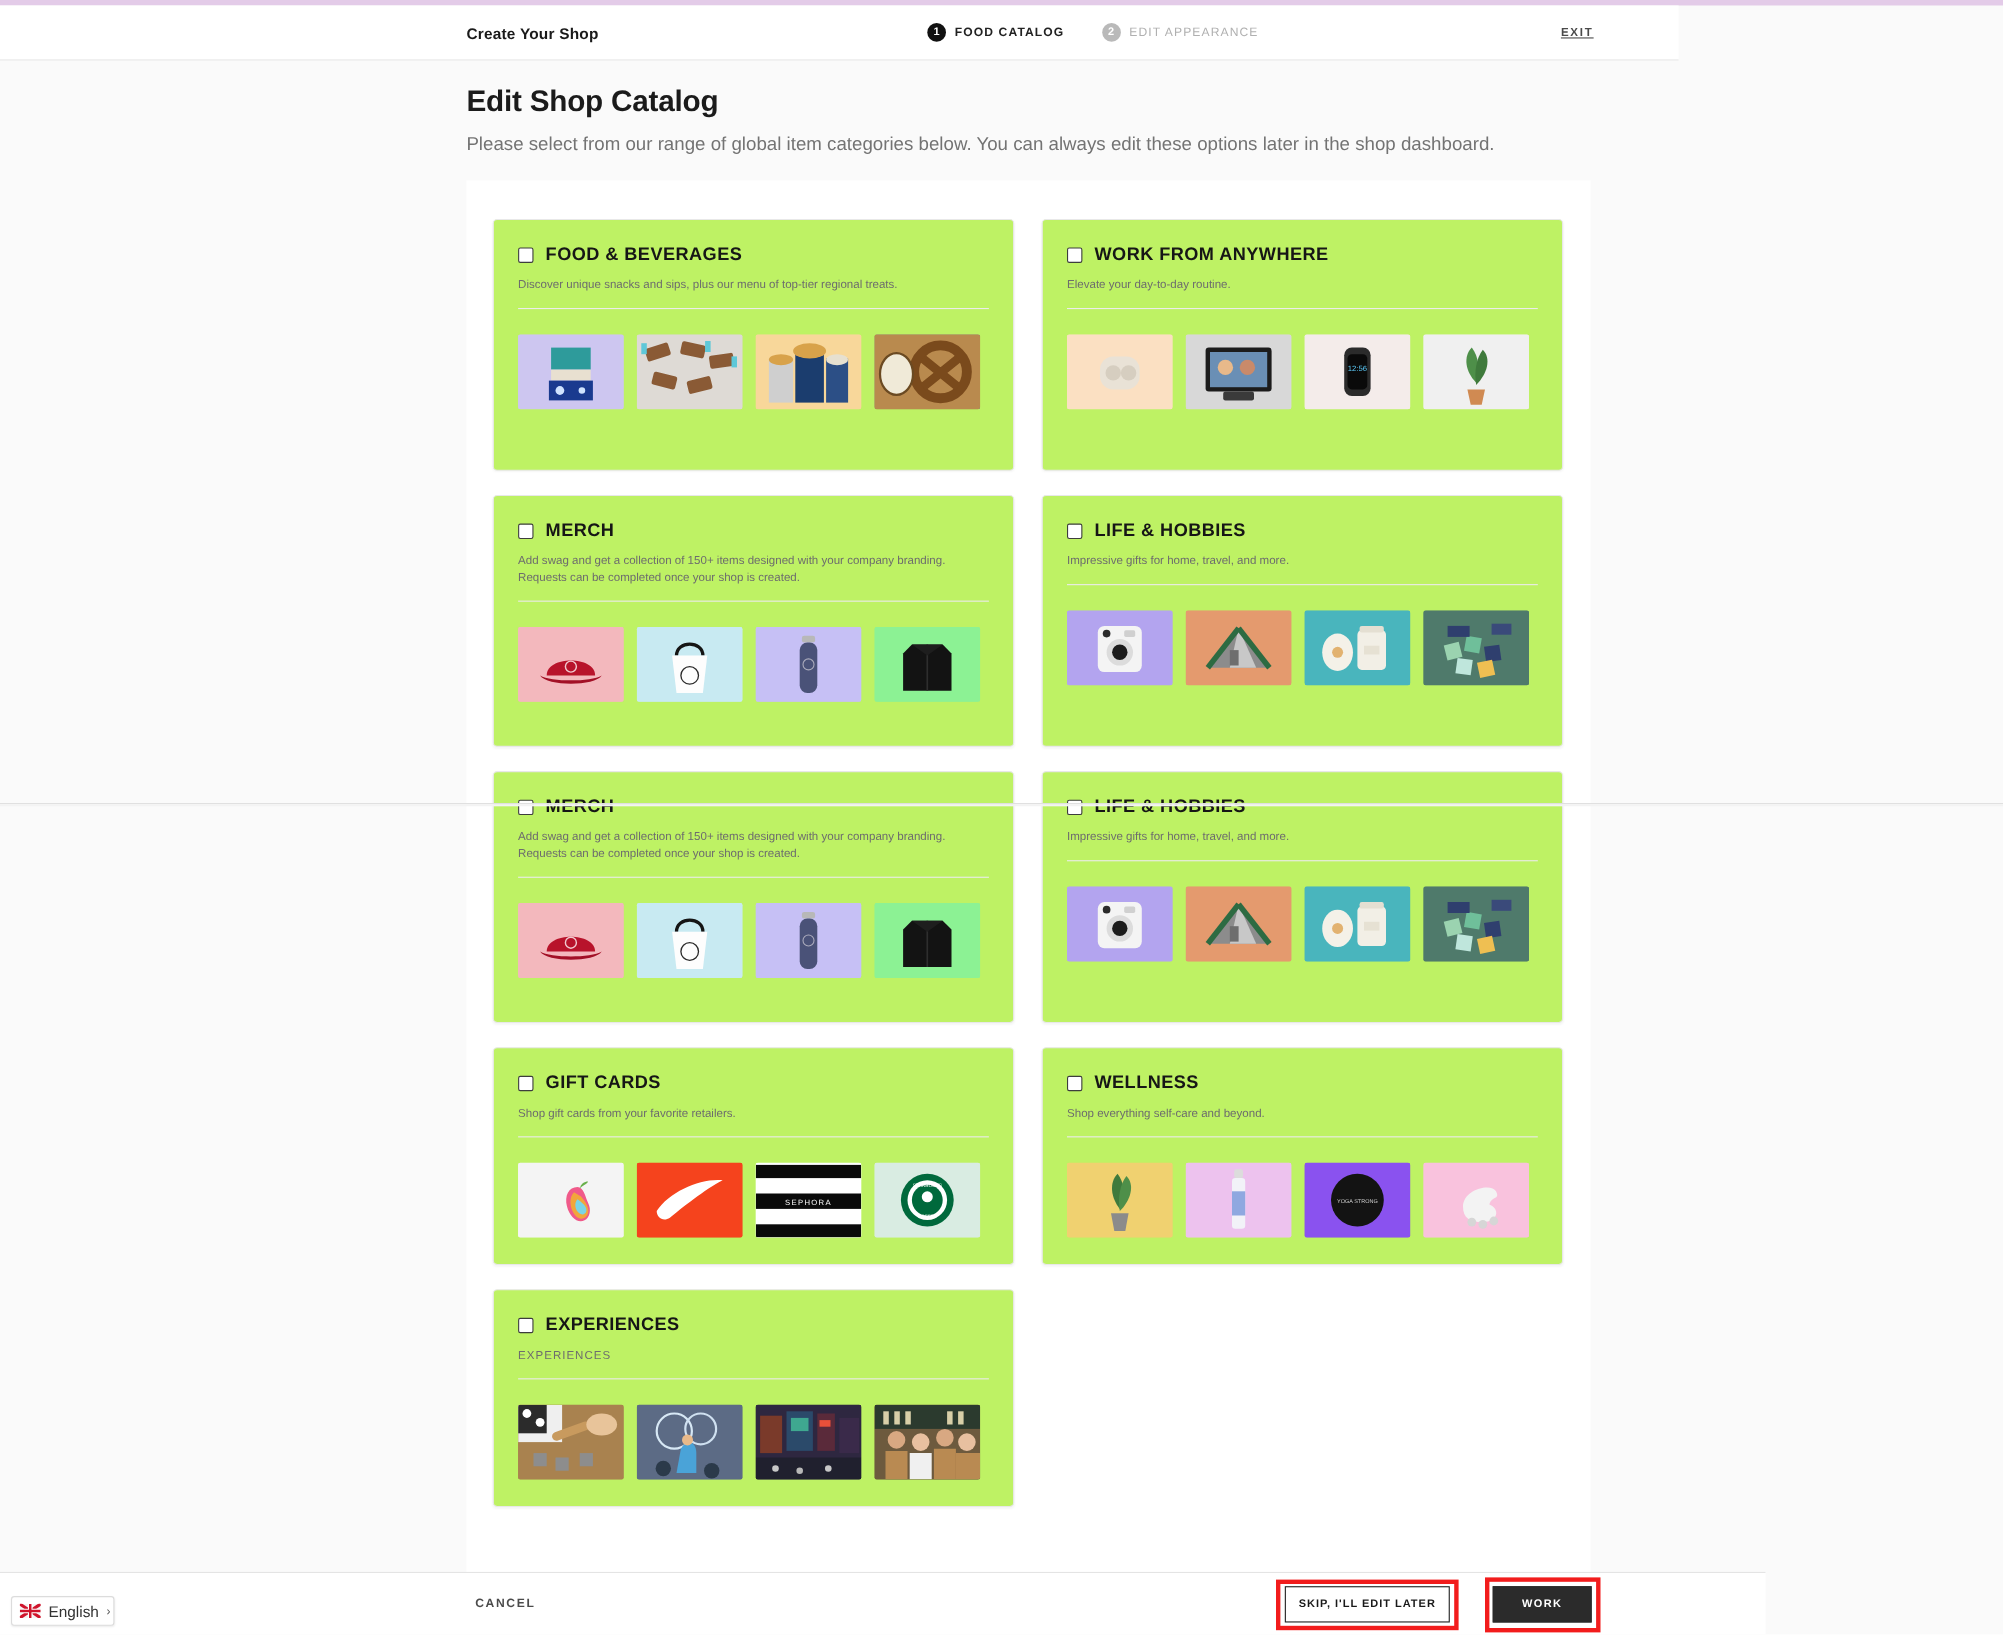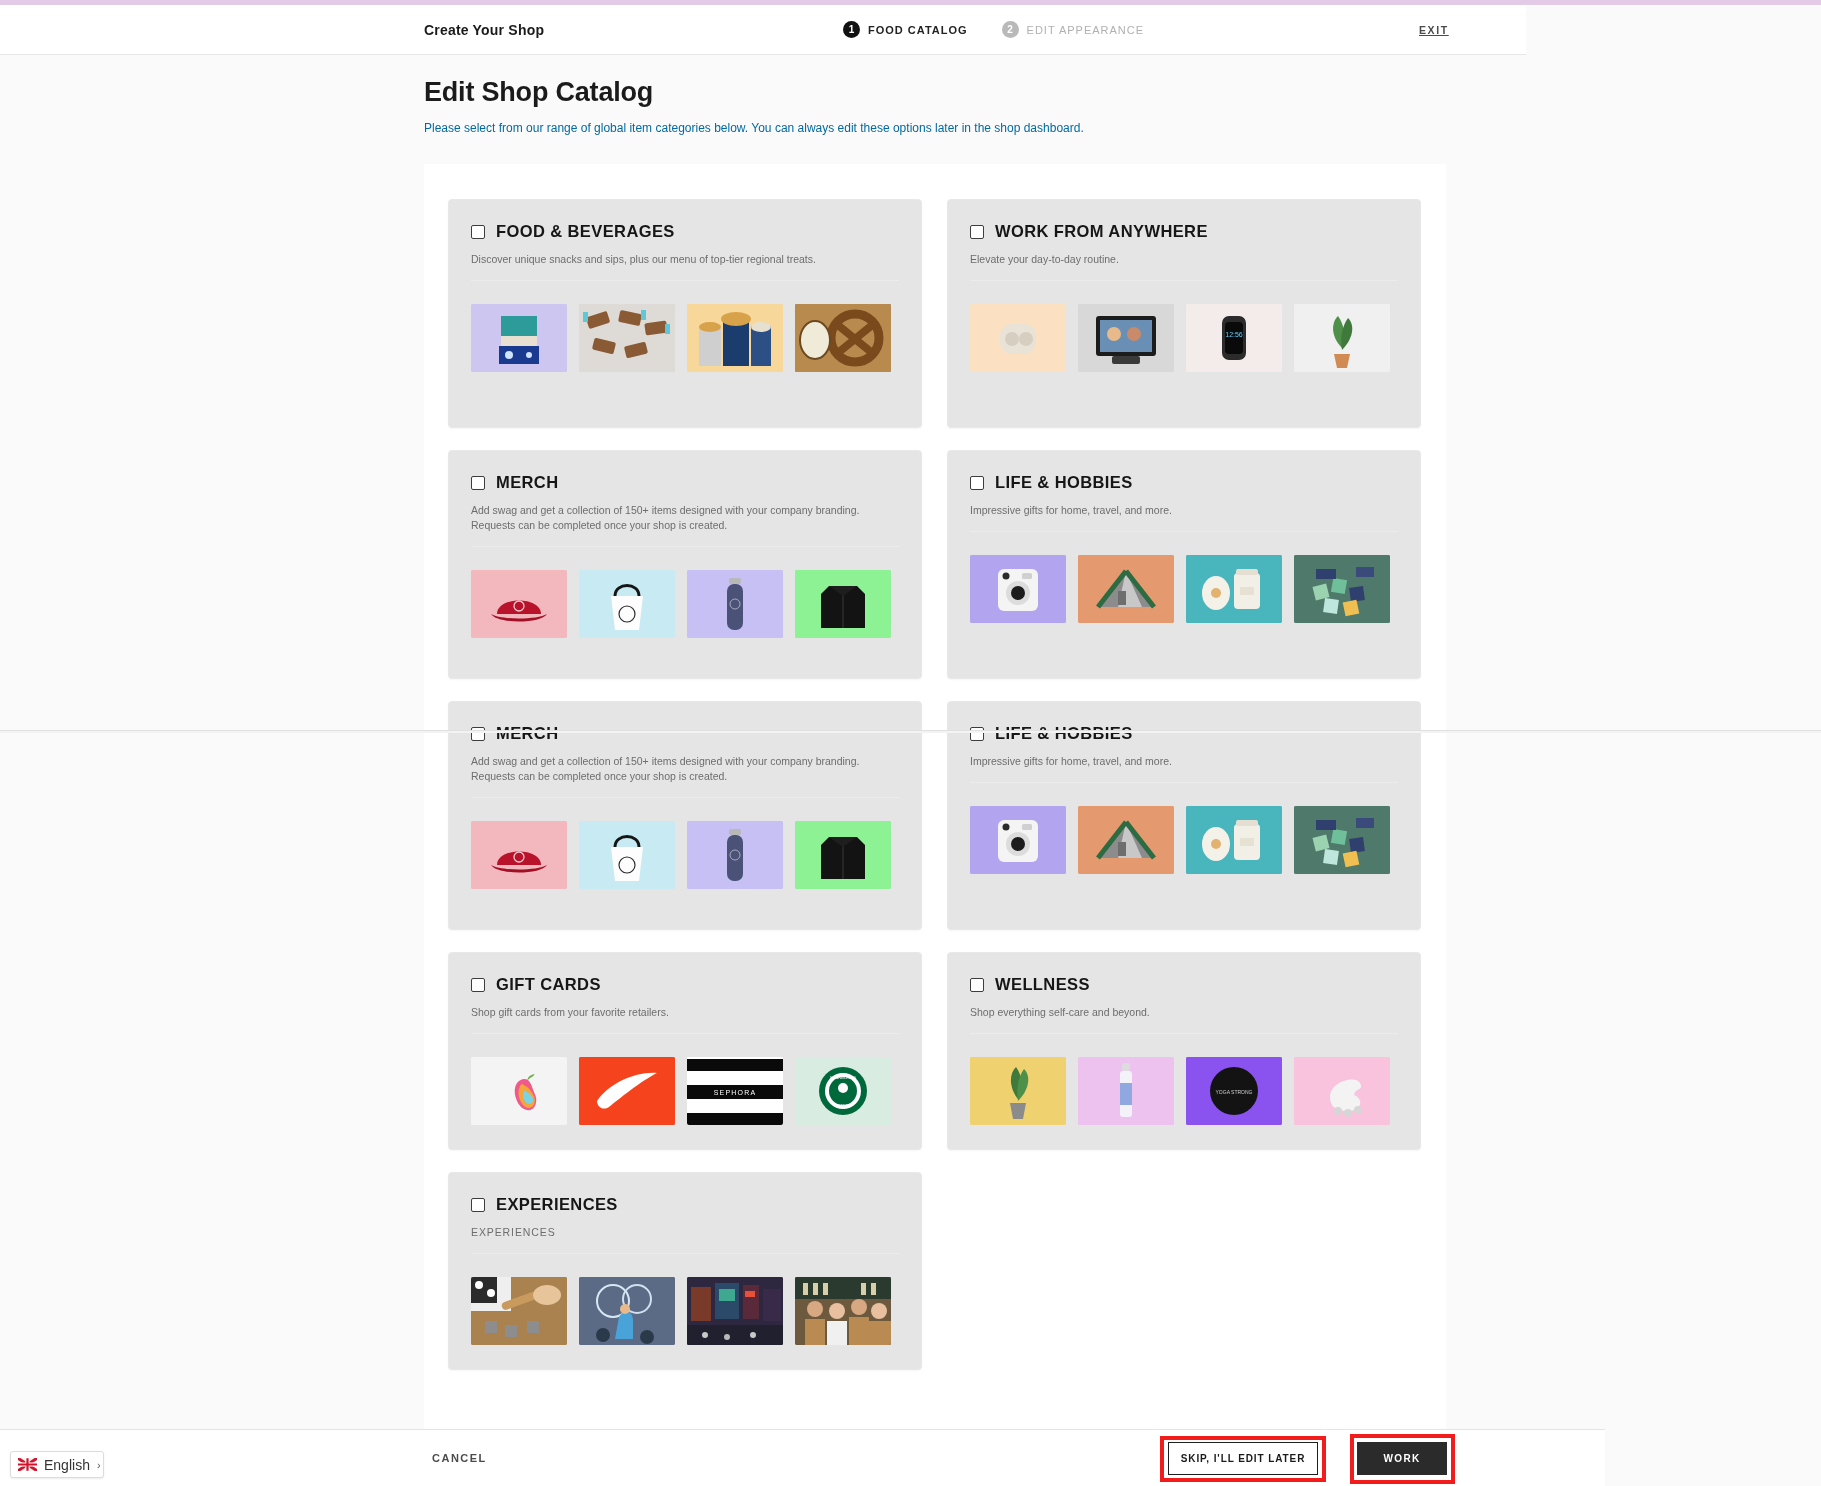--- a/index.html
+++ b/index.html
@@ -65,21 +65,21 @@
   .content {
     position: absolute; top: 56px; left: 0;
     width: 1821px; height: 1373px;
     background: #fafafa;
   }
   .title-wrap { position: absolute; top: 21px; left: 424px; }
   .page-title {
     font-size: 27px; font-weight: bold; color: #1b1b1b; letter-spacing: -0.2px;
   }
   .page-sub {
-    margin-top: 13px; font-size: 12px; color: #0369a1;
+    margin-top: 13px; font-size: 17px; color: #737373;
   }
 
   .canvas {
     position: absolute; top: 108px; left: 424px;
     width: 1022px; height: 1265px;
     background: #ffffff;
   }
 
   
   .seam {
@@ -93,21 +93,21 @@
 
   
   .grid {
     position: absolute; left: 24px; top: 35px;
     width: 974px;
     display: flex; flex-wrap: wrap;
     gap: 22px 25px;
   }
   .card {
     width: 474px;
-    background: #e5e5e5;
+    background: #bef264;
     border: 1px solid #e8e8e8;
     border-radius: 4px;
     box-shadow: 0 1px 2px rgba(0,0,0,0.04);
     padding: 22px 22px 24px 22px;
   }
   .card.tall { min-height: 229px; }
 
   .card-head { display: flex; align-items: center; gap: 11px; }
   .cb {
     width: 14px; height: 14px;

